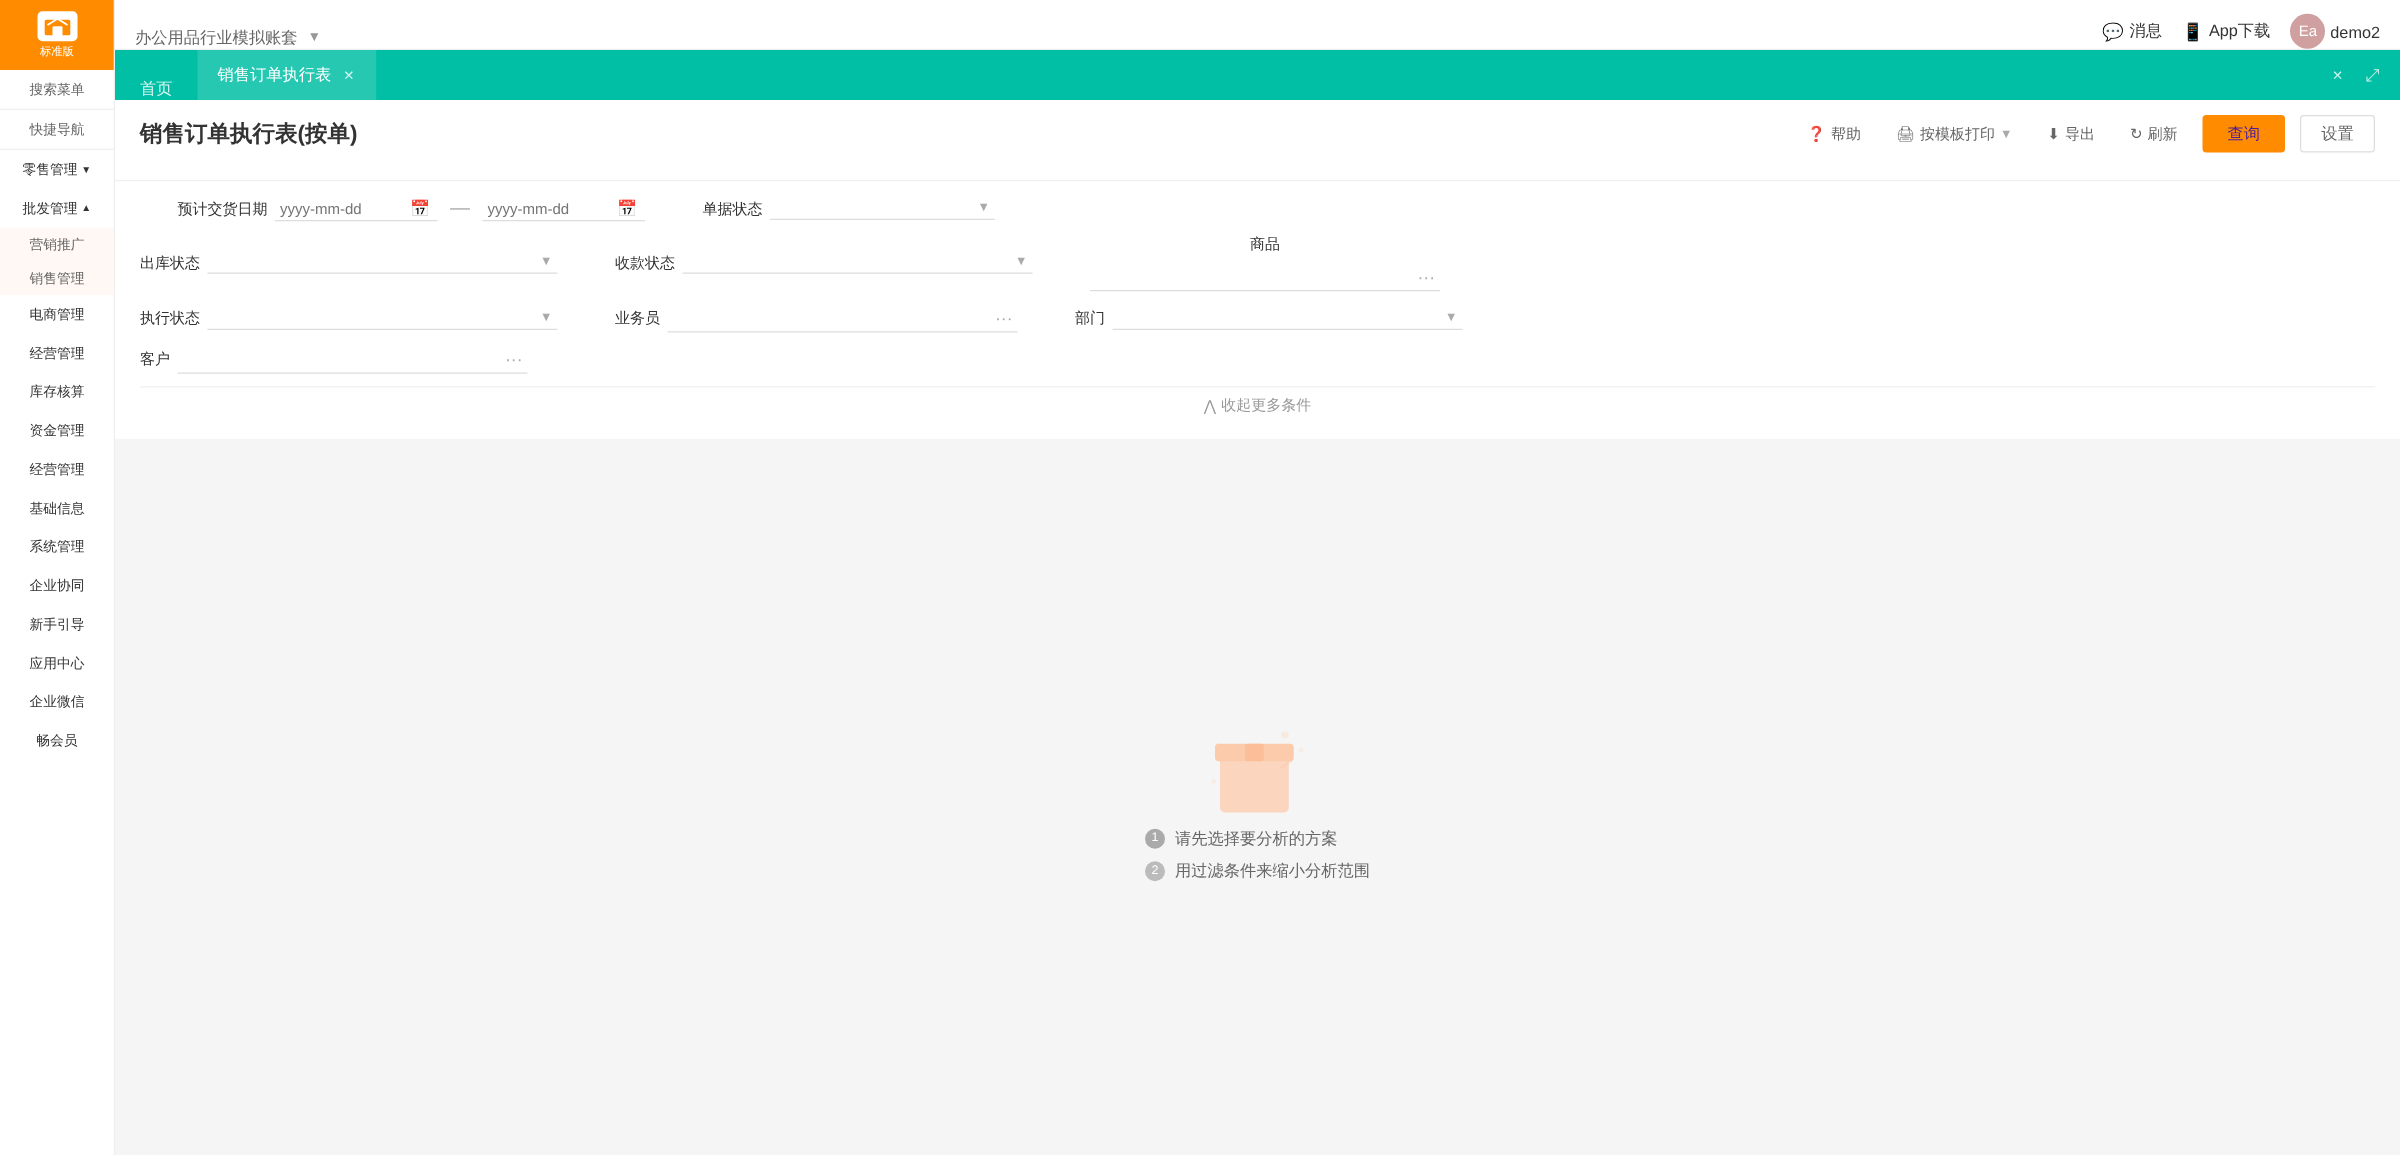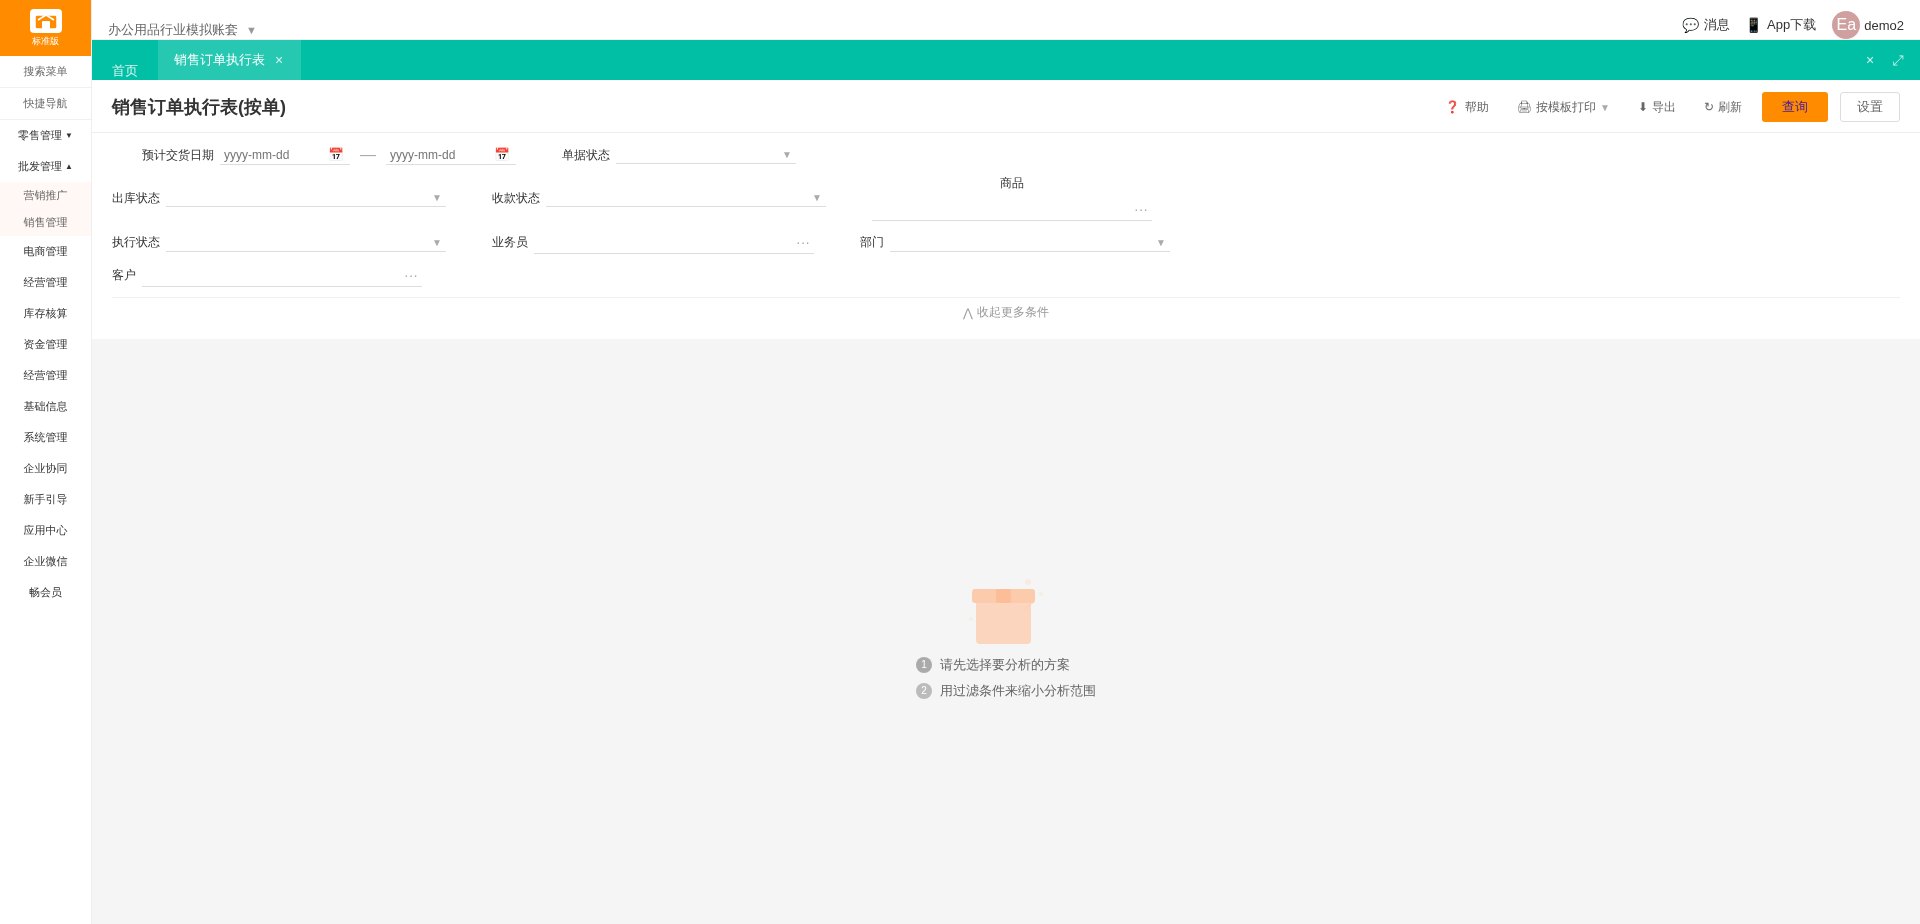--- a/index.html
+++ b/index.html
@@ -130,21 +130,21 @@
       color: #333;
     }
     .user-avatar {
       width: 28px;
       height: 28px;
       border-radius: 50%;
       background: #d0a0a0;
       display: flex;
       align-items: center;
       justify-content: center;
-      font-size: 16px;
+      font-size: 12px;
       color: #fff;
       overflow: hidden;
     }
 
     
     .tab-bar {
       height: 40px;
       background: #00bfa5;
       display: flex;
       align-items: stretch;
@@ -265,21 +265,21 @@
       flex: 1;
       background: #f5f5f5;
       display: flex;
       flex-direction: column;
       overflow: hidden;
     }
 
     
     .page-header {
       background: #fff;
-      padding: 12px 20px 0 20px;
+      padding: 12px 20px 12px 20px;
       border-bottom: 1px solid #eee;
     }
     .page-header-top {
       display: flex;
       align-items: center;
       justify-content: space-between;
       padding-bottom: 10px;
     }
     .page-title {
       font-size: 18px;

